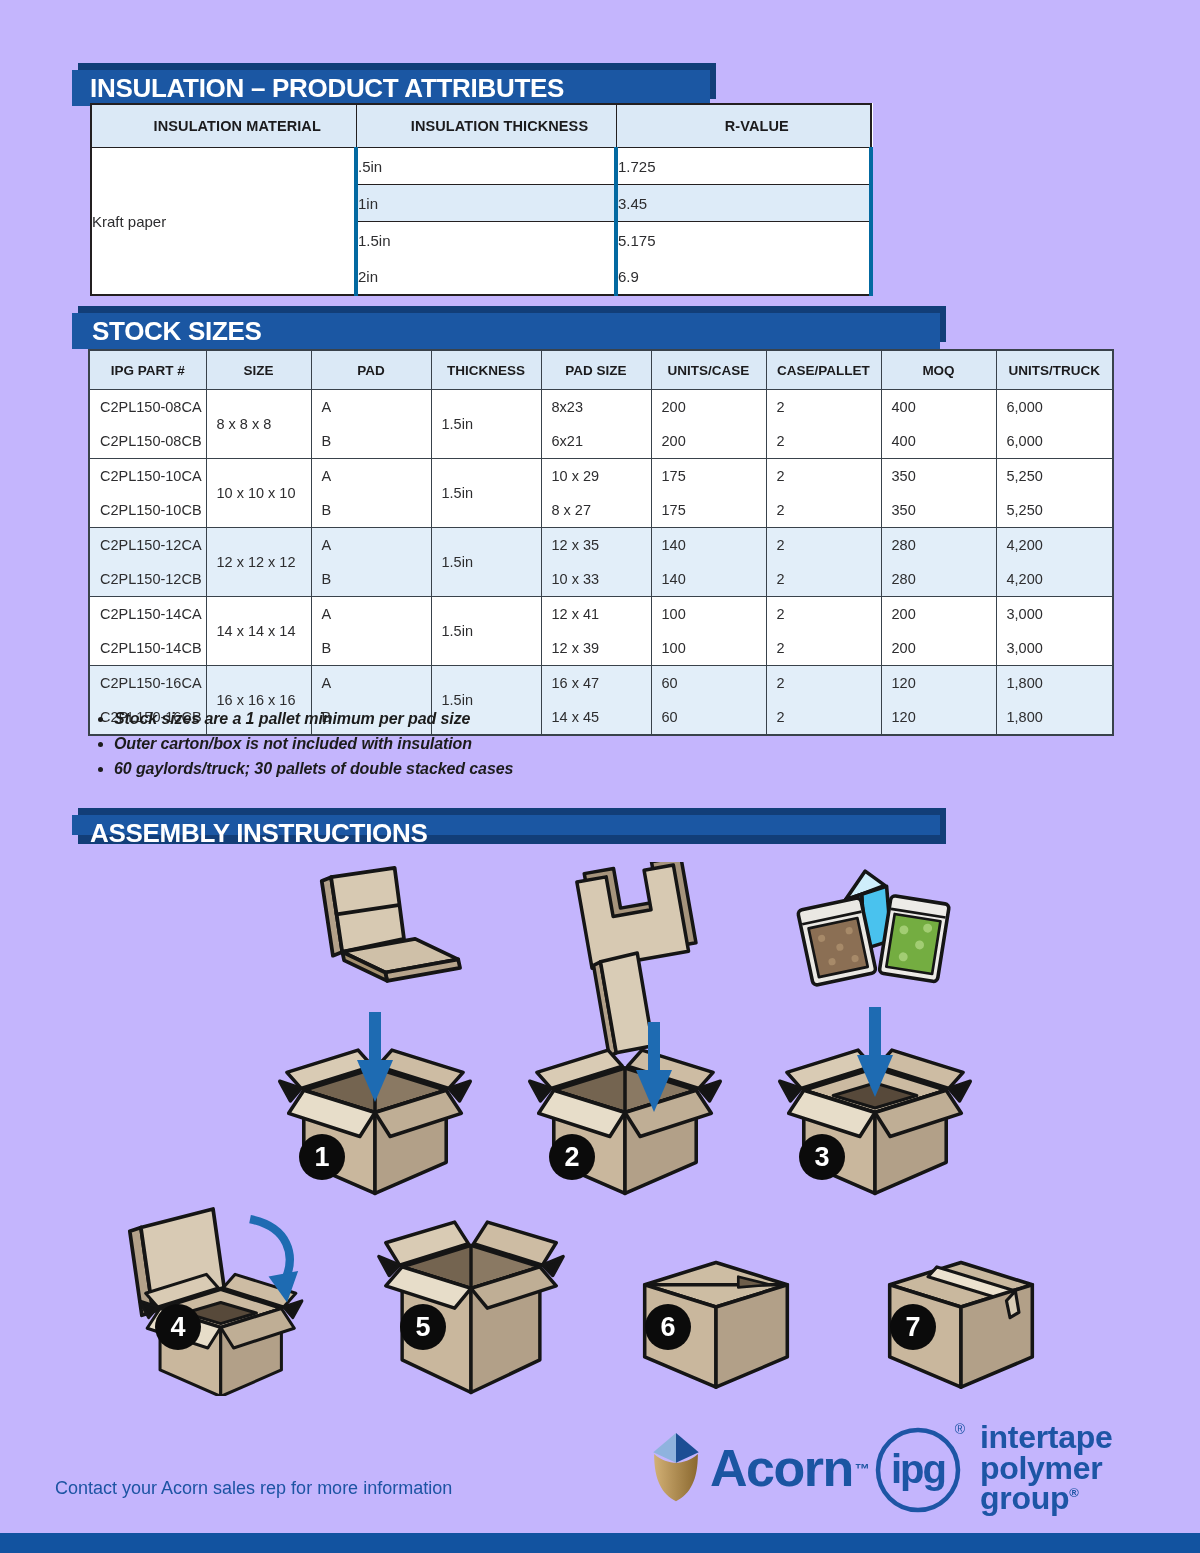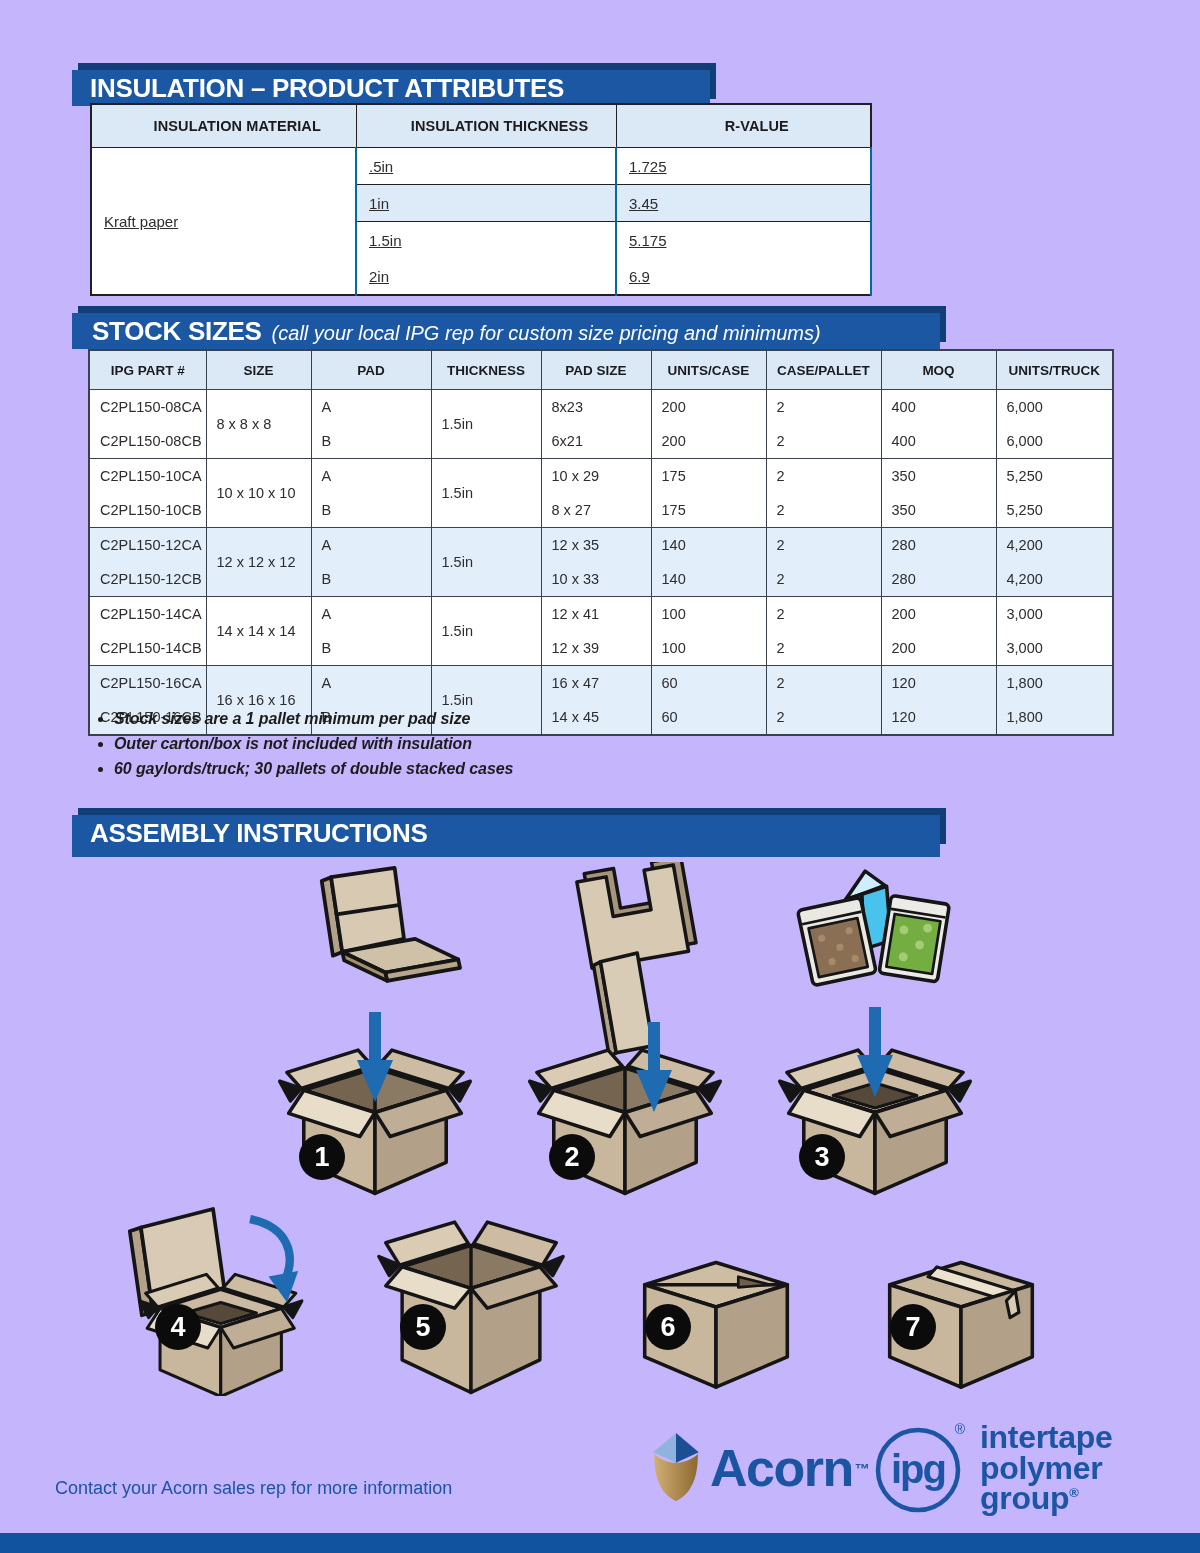--- a/index.html
+++ b/index.html
@@ -11,29 +11,29 @@
   .bar{position:absolute;background:#1b57a3;color:#fff;display:flex;align-items:baseline;
        padding-left:18px;box-sizing:border-box;}
   .bar-title{font-size:26px;font-weight:800;letter-spacing:-0.3px;line-height:36px;}
   .bar-sub{font-size:20px;font-style:italic;font-weight:500;margin-left:10px;}
 
   #ins-bar-shadow{left:78px;top:63px;width:638px;height:36px;}
   #ins-bar{left:72px;top:70px;width:638px;height:36px;}
   #stock-bar-shadow{left:78px;top:306px;width:868px;height:36px;}
   #stock-bar{left:72px;top:313px;width:868px;height:36px;padding-left:20px;}
   #asm-bar-shadow{left:78px;top:808px;width:868px;height:36px;}
-  #asm-bar{left:72px;top:815px;width:868px;height:42px;}
+  #asm-bar{left:72px;top:815px;width:868px;height:20px;}
 
   
   #ins-table{position:absolute;left:90px;top:103px;width:780px;border-collapse:collapse;
              table-layout:fixed;font-size:15px;color:#2d2d2f;border:2px solid #231f20;background:#fff;}
   #ins-table th{height:40px;background:#dbe9f6;border:1px solid #231f20;font-size:14.5px;
                 font-weight:bold;color:#1b1b1d;letter-spacing:0.1px;padding-left:28px;}
-  #ins-table td{height:34px;border-left:1px solid #231f20;border-right:2px solid #0369a1;
-                padding-left:12px;text-decoration:underline;}
+  #ins-table td{height:34px;border-left:1px solid #231f20;border-right:4px solid #0369a1;
+                padding-left:0;}
   #ins-table tr.hline td{border-bottom:1px solid #231f20;}
   #ins-table tr.shaded td{background:#ddebf8;}
   #ins-table td.mat{background:#fff;}
 
   
   #stock-table{position:absolute;left:88px;top:349px;width:1024px;border-collapse:collapse;
                table-layout:fixed;font-size:14.5px;color:#2d2d2f;border:2px solid #39424b;background:#fff;}
   #stock-table th{height:36px;background:#dbe9f6;border:1px solid #39424b;font-size:13.5px;
                   font-weight:bold;color:#1b1b1d;}
   #stock-table td{height:32px;border-left:1px solid #39424b;border-right:1px solid #39424b;
@@ -114,21 +114,20 @@
         <tr>
           <td>2in</td>
           <td>6.9</td>
         </tr>
       </tbody>
   </table>
 
   <div class="bar-shadow" id="stock-bar-shadow"></div>
   <div class="bar" id="stock-bar">
     <span class="bar-title">STOCK SIZES</span>
-    <span class="bar-sub">(call your local IPG rep for custom size pricing and minimums)</span>
   </div>
 
   <table id="stock-table">
     <colgroup>
       <col style="width:117px">
         <col style="width:105px">
         <col style="width:120px">
       <col style="width:110px">
         <col style="width:110px">
         <col style="width:115px">

